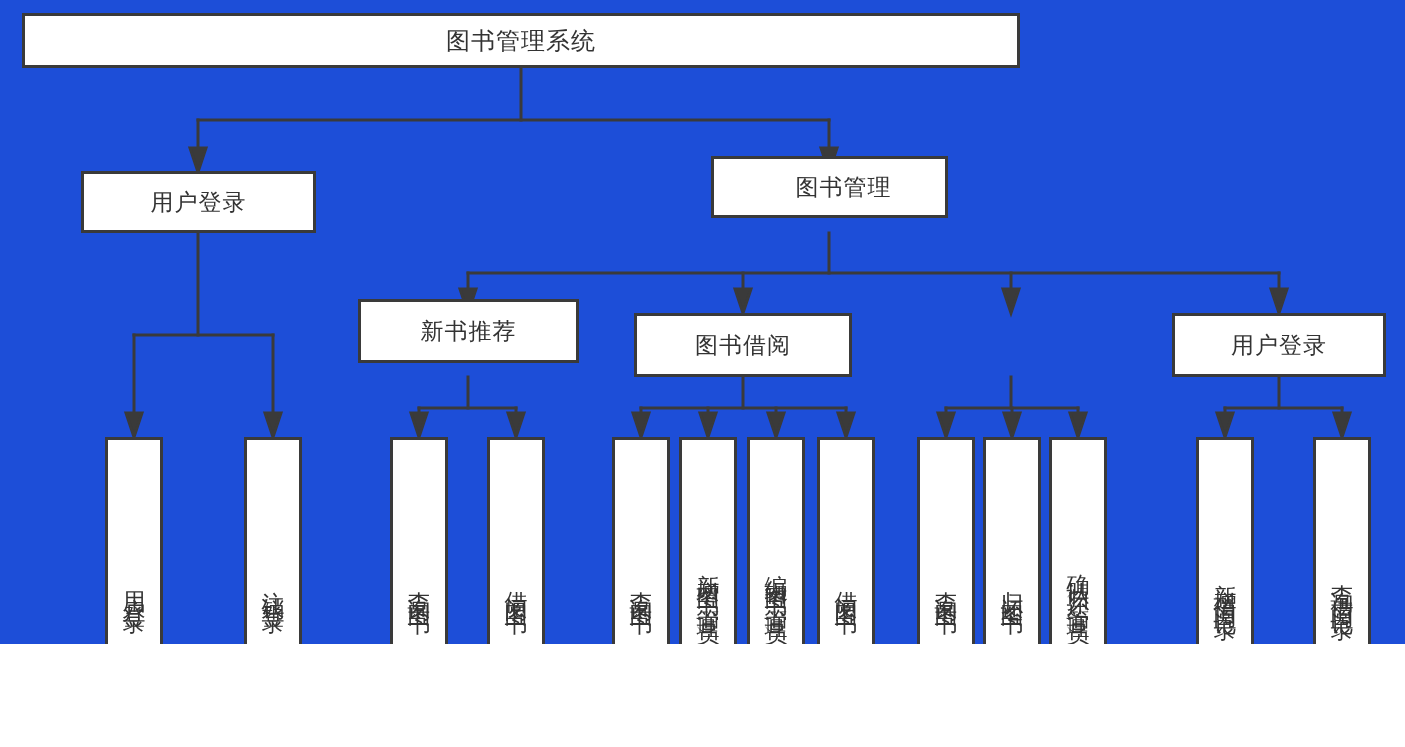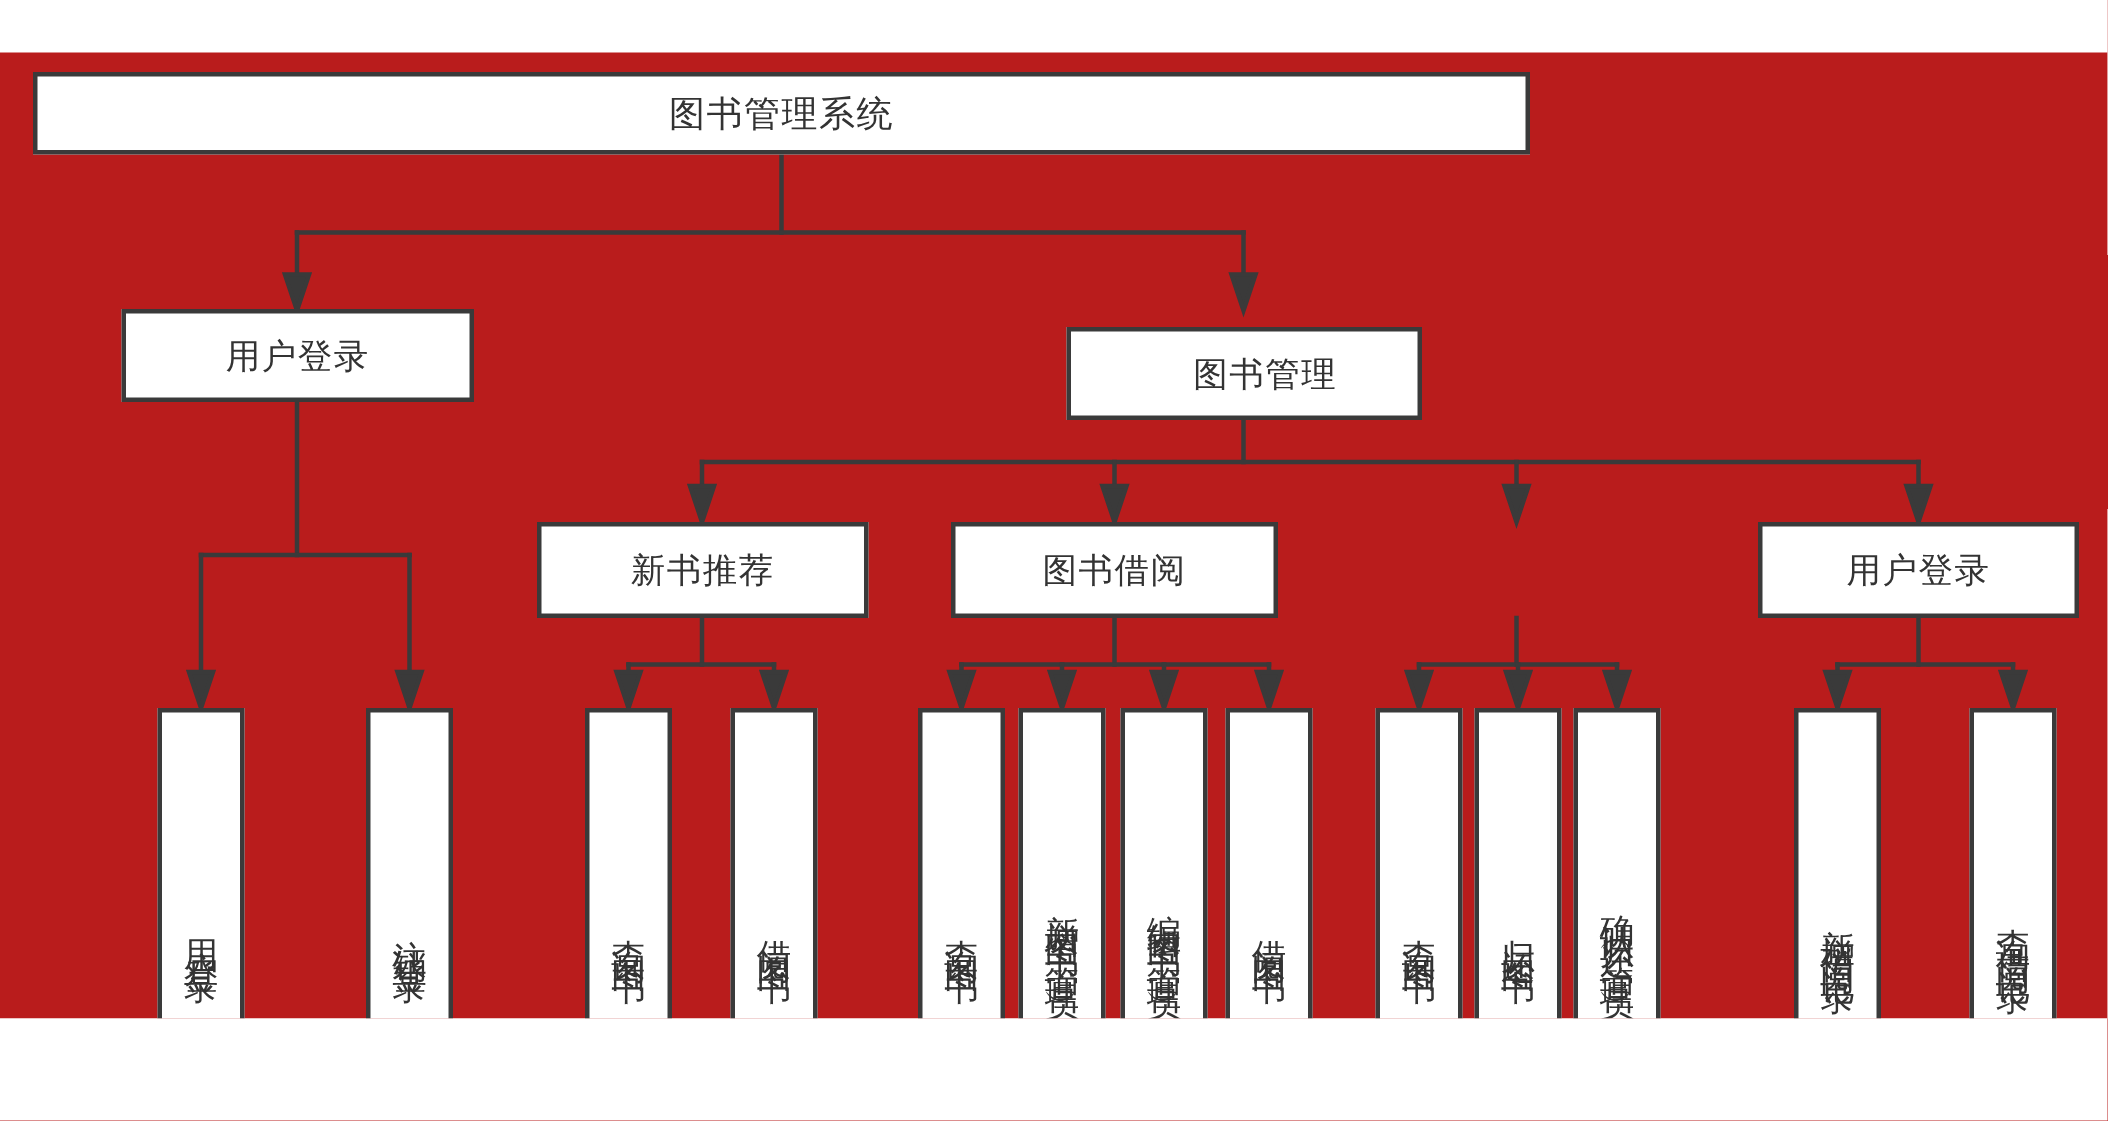--- a/index.html
+++ b/index.html
@@ -1,23 +1,22 @@
 <!DOCTYPE html>
 <html><head>
 <meta charset="utf-8">
 <style>
   html, body { margin: 0; padding: 0; background: #ffffff; }
   .stage {
     position: relative;
     width: 1405px;
     height: 644px;
-    background: #b91c1c;
+    background: #1d4ed8;
     overflow: hidden;
     font-family: "Liberation Sans", sans-serif;
-    margin-top: 35px;
   }
   svg.connectors {
     position: absolute;
     left: 0; top: 0;
     width: 1405px; height: 747px;
     pointer-events: none;
   }
   .box {
     position: absolute;
     box-sizing: border-box;
@@ -38,23 +37,23 @@
     letter-spacing: 7px;
     line-height: 1;
     width: 58px;
     top: 437px;
     height: 300px;
   }
   
   #n-root        { left: 22px;   top: 13px;  width: 998px; height: 55px; }
   
   #n-user-login  { left: 81px;   top: 171px; width: 235px; height: 62px; }
-  #n-book-mgmt   { left: 711px;  top: 183px; width: 237px; height: 62px; padding-left: 28px; }
+  #n-book-mgmt   { left: 711px;  top: 156px; width: 237px; height: 62px; padding-left: 28px; }
   
-  #n-new-book    { left: 358px;  top: 313px; width: 221px; height: 64px; }
+  #n-new-book    { left: 358px;  top: 299px; width: 221px; height: 64px; }
   #n-book-borrow { left: 634px;  top: 313px; width: 218px; height: 64px; }
   #n-cur-borrow  { left: 903px;  top: 313px; width: 217px; height: 64px; }
   #n-borrow-rec  { left: 1172px; top: 313px; width: 214px; height: 64px; }
   
   #l-user-login  { left: 105px; }
   #l-logout      { left: 244px; }
   #l-nbr-query   { left: 390px; }
   #l-nbr-borrow  { left: 487px; }
   #l-bb-query    { left: 612px; }
   #l-bb-add      { left: 679px; }

